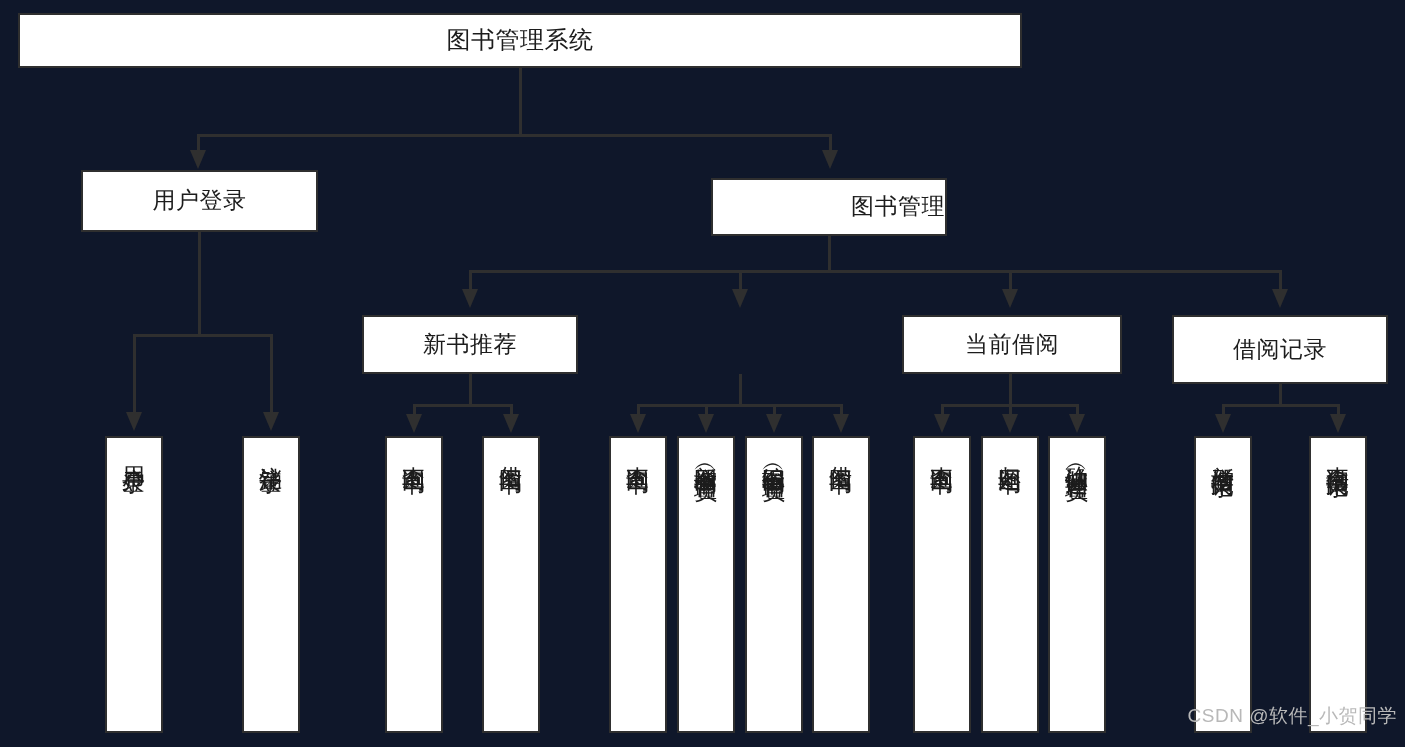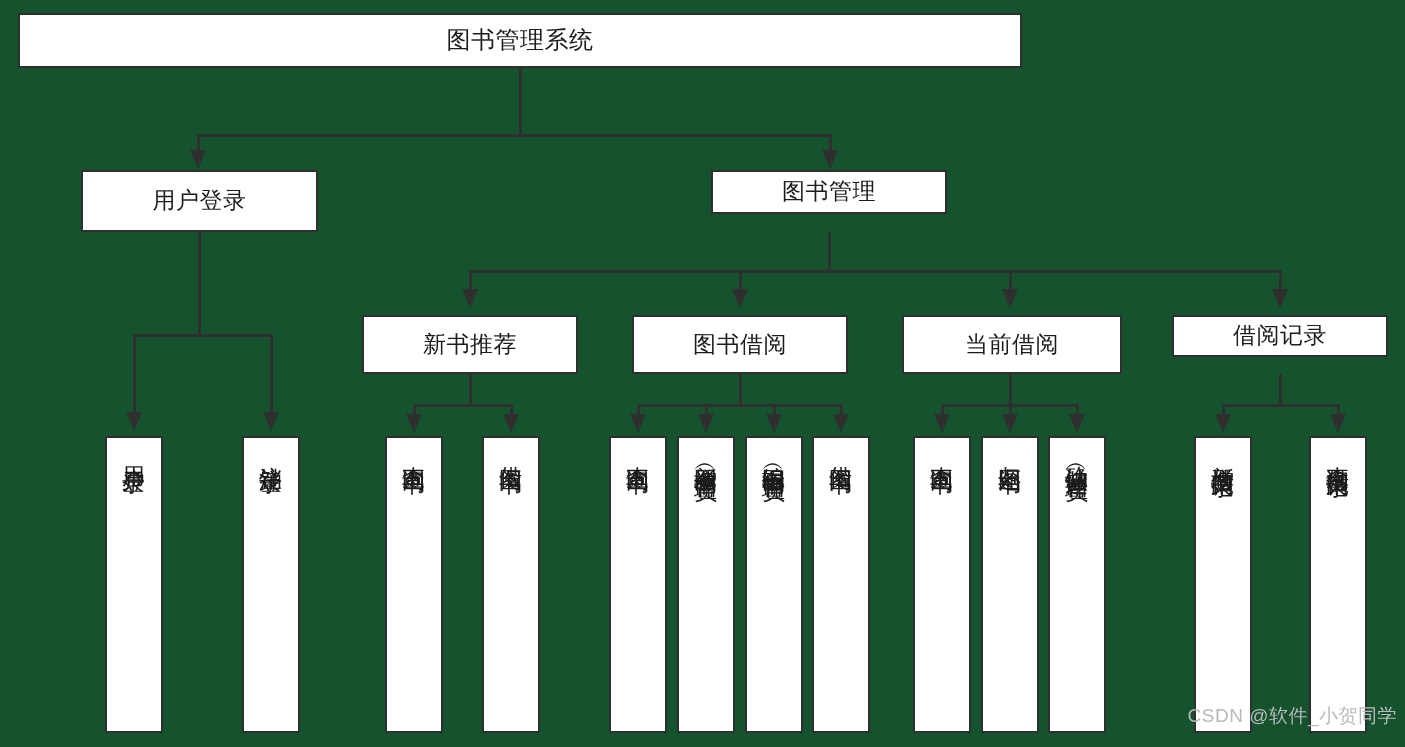--- a/index.html
+++ b/index.html
@@ -9,21 +9,21 @@
     background: #ffffff;
   }
   body {
     font-family: "Liberation Sans", "DejaVu Sans", sans-serif;
     color: #1a1a1a;
   }
   #canvas {
     position: relative;
     width: 1405px;
     height: 747px;
-    background: #14532d;
+    background: #0f172a;
     overflow: hidden;
   }
   
   .node {
     position: absolute;
     box-sizing: border-box;
     border: 2.5px solid #2f2f2f;
     background: #ffffff;
     display: flex;
     align-items: center;
@@ -103,21 +103,21 @@
   <div class="ln h" style="left:197px; top:134px; width:635px; height:2.5px;"></div>
   <div class="ln v" style="left:197px; top:134px; width:2.5px; height:19px;"></div>
   <div class="arrow" style="left:190px; top:150px;"></div>
   <div class="ln v" style="left:829px; top:134px; width:2.5px; height:19px;"></div>
   <div class="arrow" style="left:822px; top:150px;"></div>
 
   <div class="node horiz" style="left:81px; top:170px; width:237px; height:62px;">
     <span class="label">用户登录</span>
   </div>
 
-  <div class="node horiz" style="left:711px; top:170px; width:236px; height:44px;">
+  <div class="node horiz" style="left:711px; top:178px; width:236px; height:58px;justify-content:flex-end;">
     <span class="label">图书管理</span>
   </div>
 
   <div class="ln v" style="left:198px; top:232px; width:2.5px; height:104px;"></div>
   <div class="ln h" style="left:133px; top:334px; width:139px; height:2.5px;"></div>
   <div class="ln v" style="left:133px; top:334px; width:2.5px; height:80px;"></div>
   <div class="arrow" style="left:126px; top:412px;"></div>
   <div class="ln v" style="left:270px; top:334px; width:2.5px; height:80px;"></div>
   <div class="arrow" style="left:263px; top:412px;"></div>
 
@@ -128,27 +128,24 @@
   <div class="ln v" style="left:739px; top:270px; width:2.5px; height:21px;"></div>
   <div class="arrow" style="left:732px; top:289px;"></div>
   <div class="ln v" style="left:1009px; top:270px; width:2.5px; height:21px;"></div>
   <div class="arrow" style="left:1002px; top:289px;"></div>
   <div class="ln v" style="left:1279px; top:270px; width:2.5px; height:21px;"></div>
   <div class="arrow" style="left:1272px; top:289px;"></div>
 
   <div class="node horiz" style="left:362px; top:315px; width:216px; height:59px;">
     <span class="label">新书推荐</span>
   </div>
-  <div class="node horiz" style="left:632px; top:315px; width:216px; height:59px;">
-    <span class="label">图书借阅</span>
-  </div>
   <div class="node horiz" style="left:902px; top:315px; width:220px; height:59px;">
     <span class="label">当前借阅</span>
   </div>
-  <div class="node horiz" style="left:1172px; top:315px; width:216px; height:42px;">
+  <div class="node horiz" style="left:1172px; top:315px; width:216px; height:69px;">
     <span class="label">借阅记录</span>
   </div>
 
   <div class="ln v" style="left:469px; top:374px; width:2.5px; height:32px;"></div>
   <div class="ln h" style="left:413px; top:404px; width:99px; height:2.5px;"></div>
   <div class="ln v" style="left:413px; top:404px; width:2.5px; height:12px;"></div>
   <div class="arrow" style="left:406px; top:414px;"></div>
   <div class="ln v" style="left:510px; top:404px; width:2.5px; height:12px;"></div>
   <div class="arrow" style="left:503px; top:414px;"></div>
 

